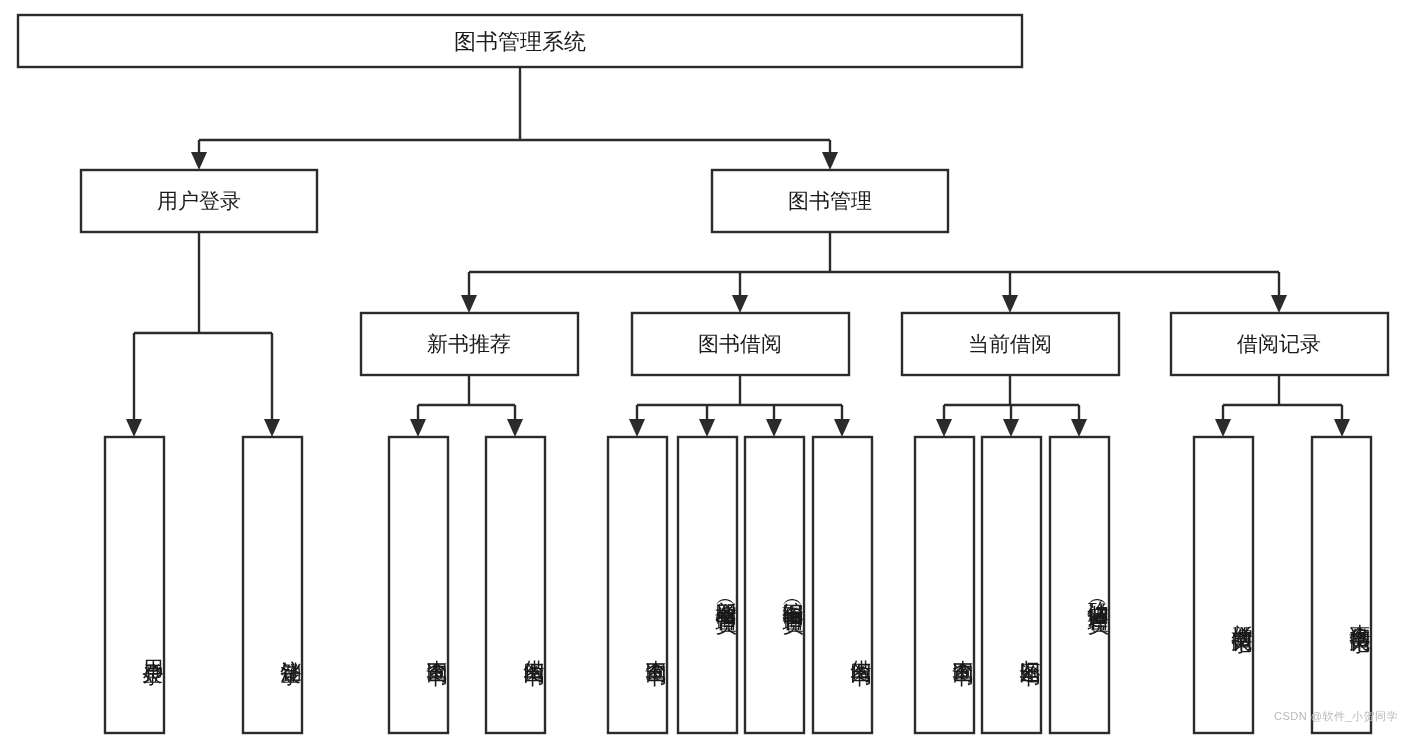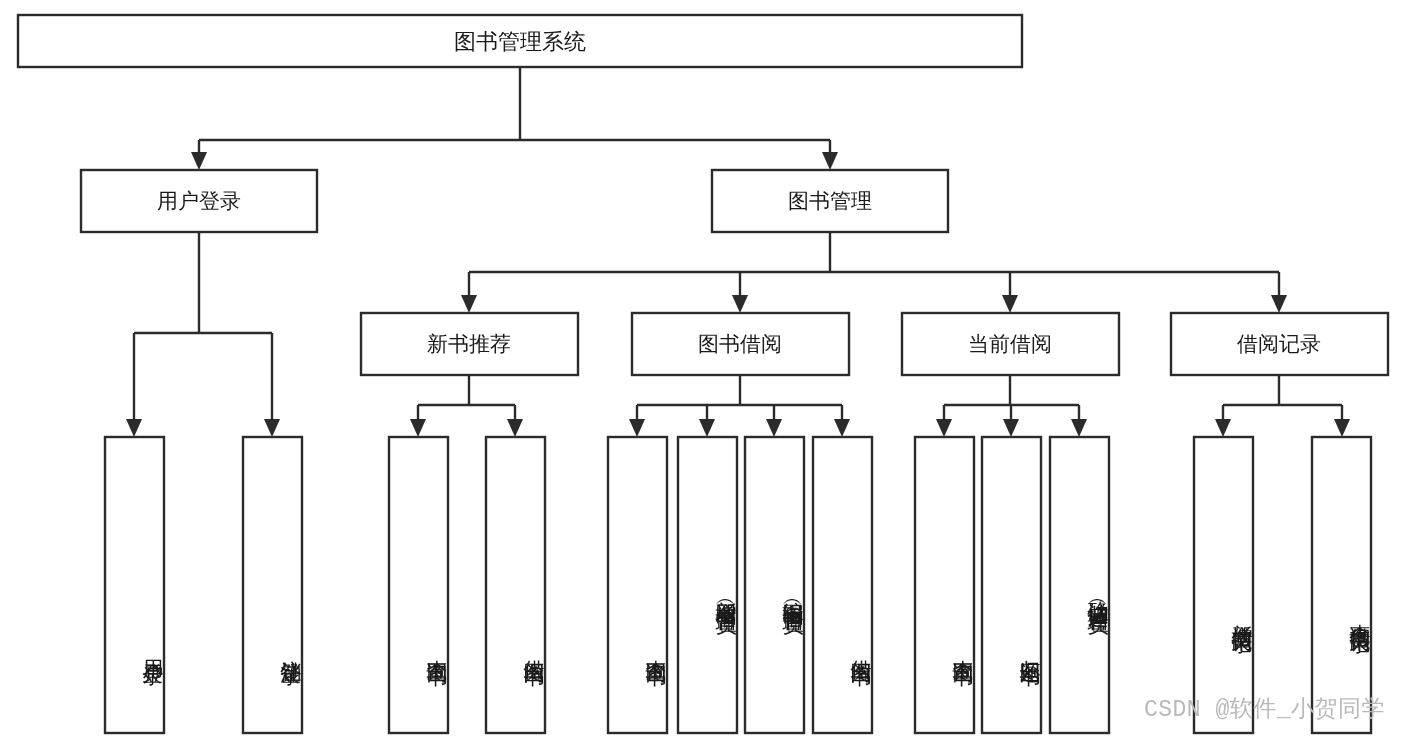--- a/index.html
+++ b/index.html
@@ -66,24 +66,24 @@
     letter-spacing: 2px;
     line-height: 1;
     display: flex;
     align-items: flex-start;
     justify-content: center;
     white-space: nowrap;
     pointer-events: none;
   }
   .watermark {
     position: absolute;
-    right: 20px;
+    right: 7px;
     bottom: 6px;
-    font-family: Liberation Mono, monospace;
-    font-size: 23px;
+    font-family: Liberation Sans, sans-serif;
+    font-size: 11px;
     color: #b9b9b9;
     white-space: nowrap;
     letter-spacing: 0.5px;
   }
 </style>
 </head>
 <body>
 
 <div id="diagram-root">
 

